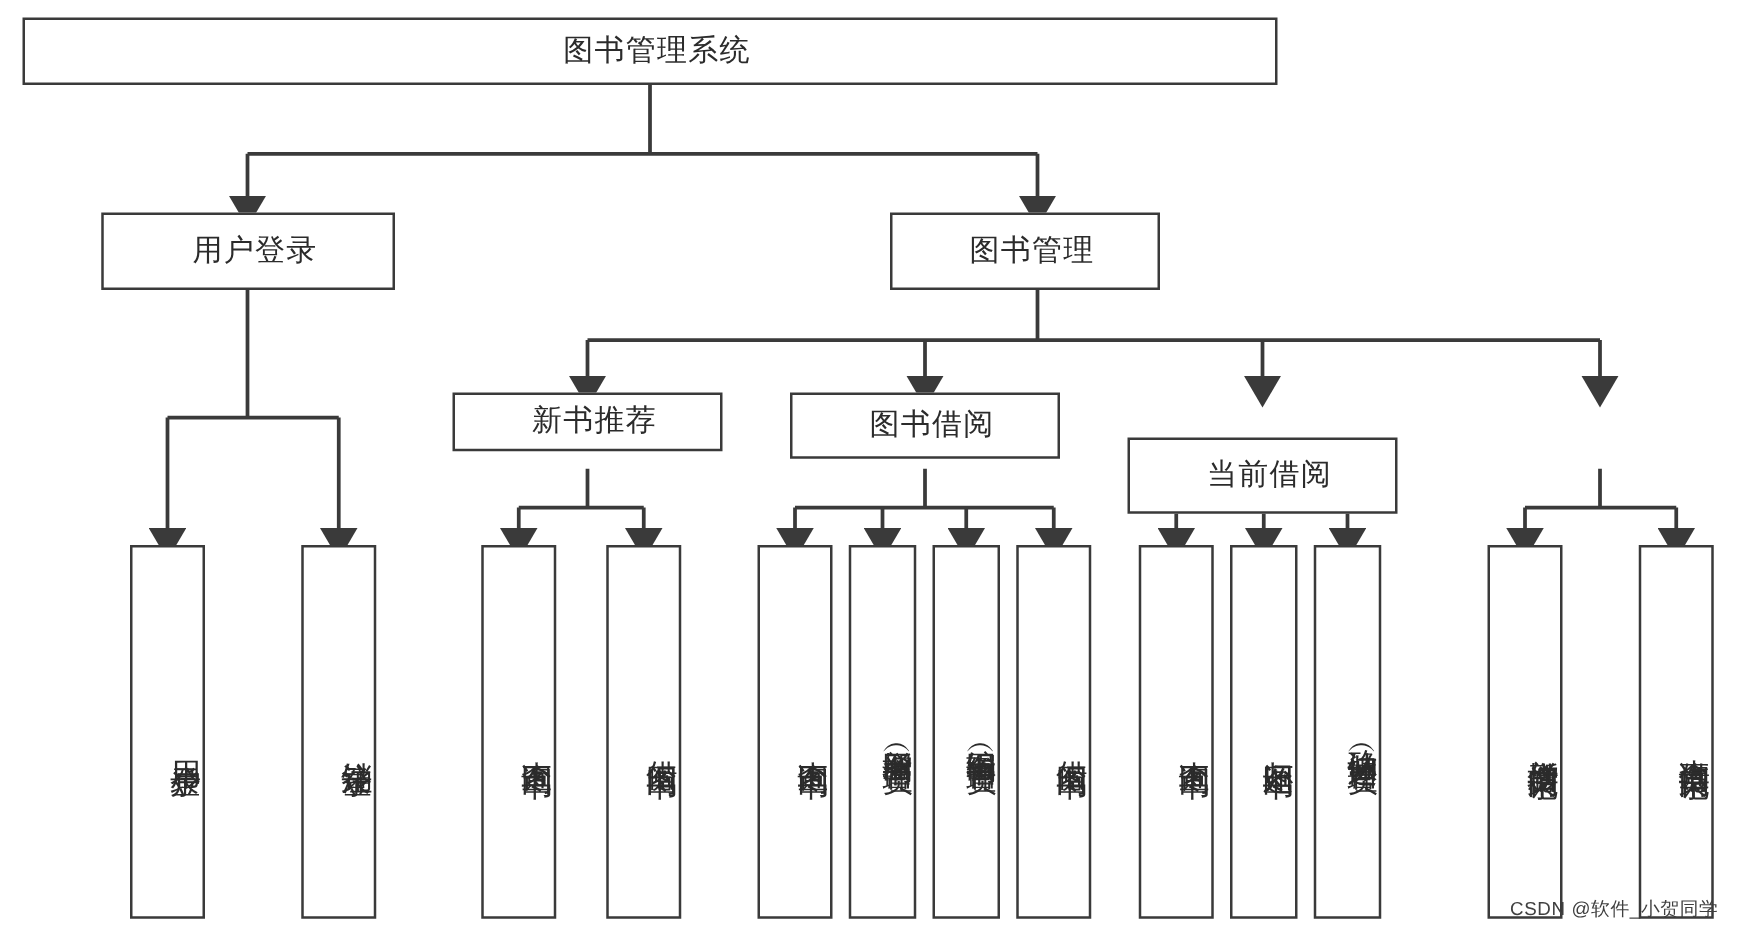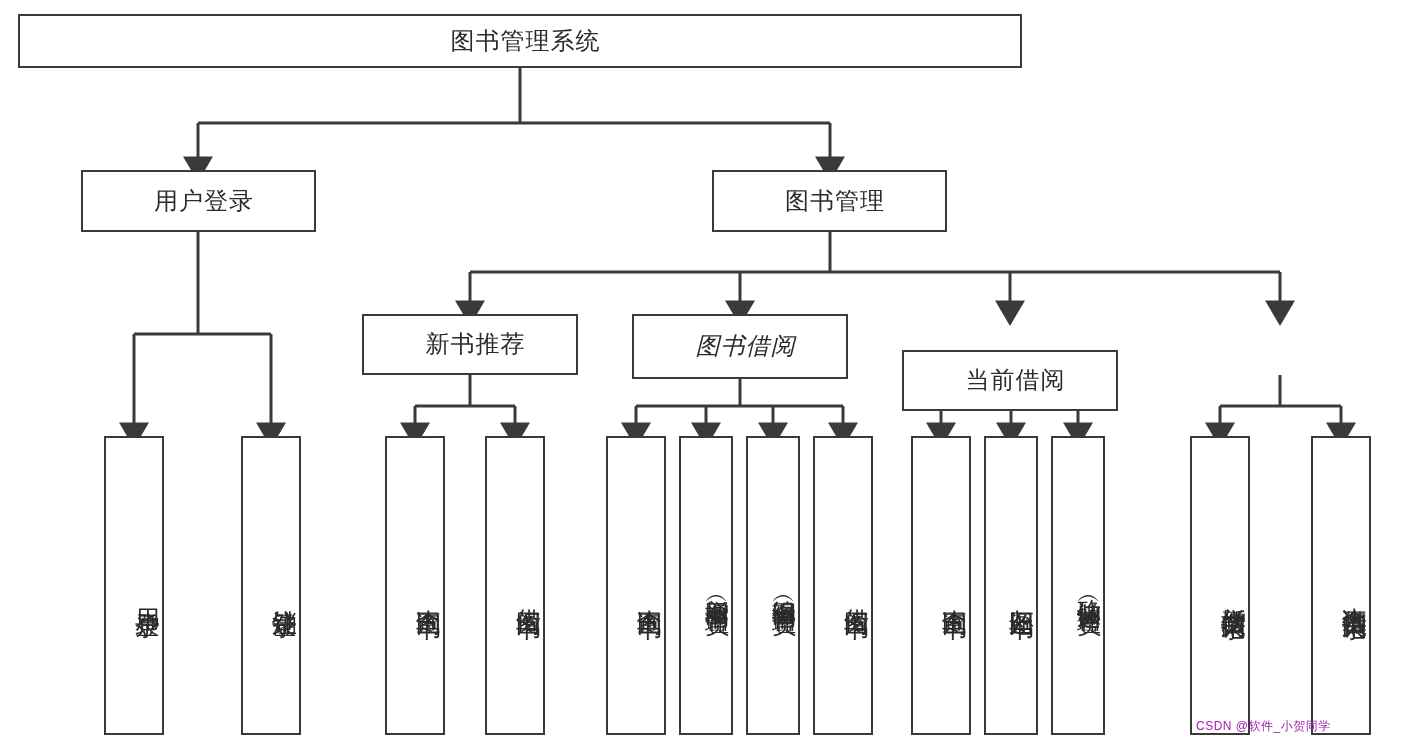--- a/index.html
+++ b/index.html
@@ -52,24 +52,25 @@
     align-items: flex-start;
     justify-content: center;
   }
   .node.vert .vlabel {
     writing-mode: vertical-rl;
     text-orientation: upright;
     white-space: nowrap;
   }
   .watermark {
     position: absolute;
-    font-size: 12px;
-    color: #a21caf;
+    font-size: 15px;
+    color: #404040;
     white-space: nowrap;
     letter-spacing: 0.5px;
+    margin-left: 12px;
   }
 </style>
 </head>
 <body>
 
 <div id="canvas">
 
   <svg id="wires" viewBox="0 0 1405 747" xmlns="http://www.w3.org/2000/svg">
     <defs>
       <marker id="arrow" markerWidth="9" markerHeight="10" refX="1.2" refY="5" orient="auto" markerUnits="strokeWidth">
@@ -132,28 +133,28 @@
     </g>
   </svg>
 
   <div class="node horiz" style="left:18px; top:14px; width:1004px; height:54px;">
     <span>图书管理系统</span>
   </div>
 
   <div class="node horiz" style="left:81px; top:170px; width:235px; height:62px;">
     <span>用户登录</span>
   </div>
-  <div class="node horiz" style="left:712px; top:170px; width:235px; height:62px;">
+  <div class="node horiz" style="left:712px; top:170px; width:216px; height:62px;">
     <span>图书管理</span>
   </div>
 
-  <div class="node horiz" style="left:362px; top:314px; width:216px; height:61px;">
+  <div class="node horiz" style="left:362px; top:314px; width:216px; height:47px;">
     <span>新书推荐</span>
   </div>
-  <div class="node horiz" style="left:632px; top:314px; width:216px; height:65px;font-style:italic;">
+  <div class="node horiz" style="left:632px; top:314px; width:216px; height:53px;">
     <span>图书借阅</span>
   </div>
   <div class="node horiz" style="left:902px; top:314px; width:216px; height:61px;margin-top:36px;">
     <span>当前借阅</span>
   </div>
 
   <div class="node vert" style="left:104px; top:436px; width:60px; height:299px;">
     <span class="vlabel">用户登录</span>
   </div>
   <div class="node vert" style="left:241px; top:436px; width:60px; height:299px;">

